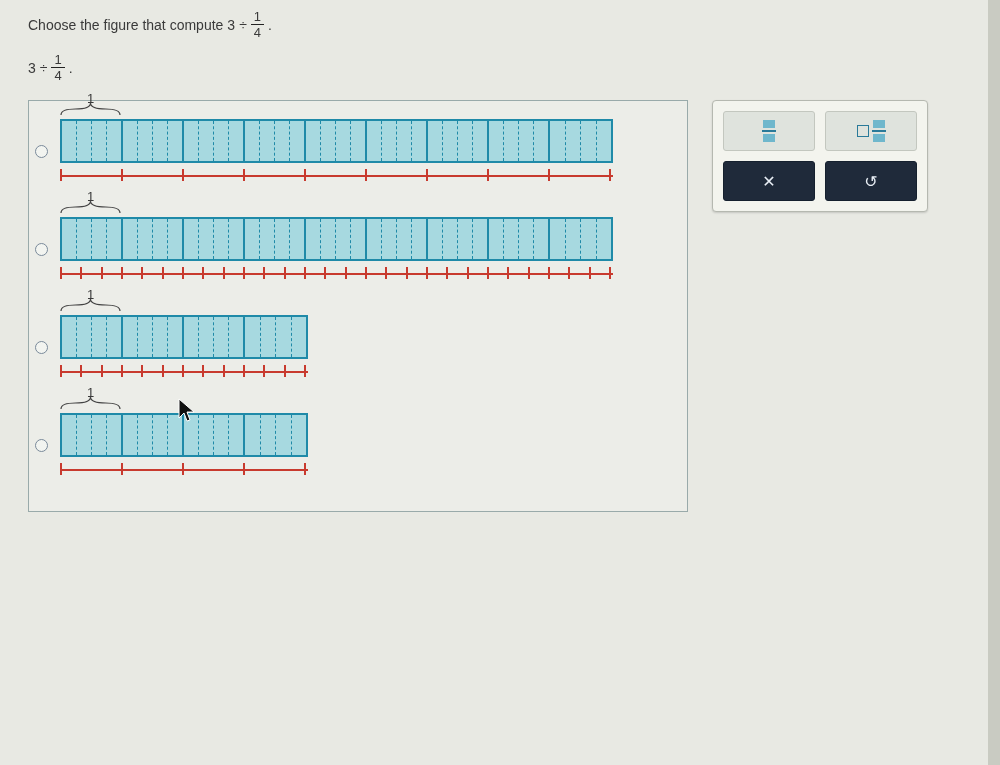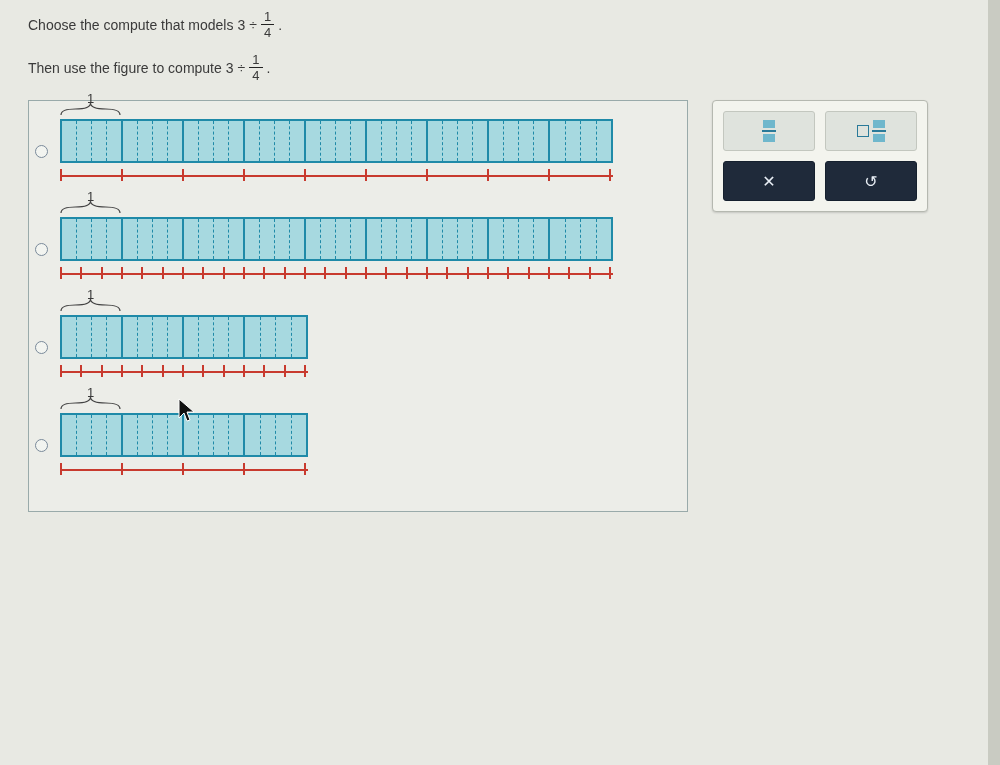--- a/index.html
+++ b/index.html
@@ -78,31 +78,30 @@
     position:absolute; pointer-events:none; z-index:50;
   }
 </style>
 </head>
 <body>
 
 <div class="page">
 
   <div class="instructions">
     <div class="instr-line">
-      <span>Choose the compute that models</span>
+      <span>Choose the figure that compute</span>
       <span>3</span>
       <span>÷</span>
       <span class="frac">
         <span class="num">1</span>
         <span class="den">4</span>
       </span>
       <span>.</span>
     </div>
     <div class="instr-line">
-      <span>Then use the figure to compute</span>
       <span>3</span>
       <span>÷</span>
       <span class="frac">
         <span class="num">1</span>
         <span class="den">4</span>
       </span>
       <span>.</span>
     </div>
   </div>
 

